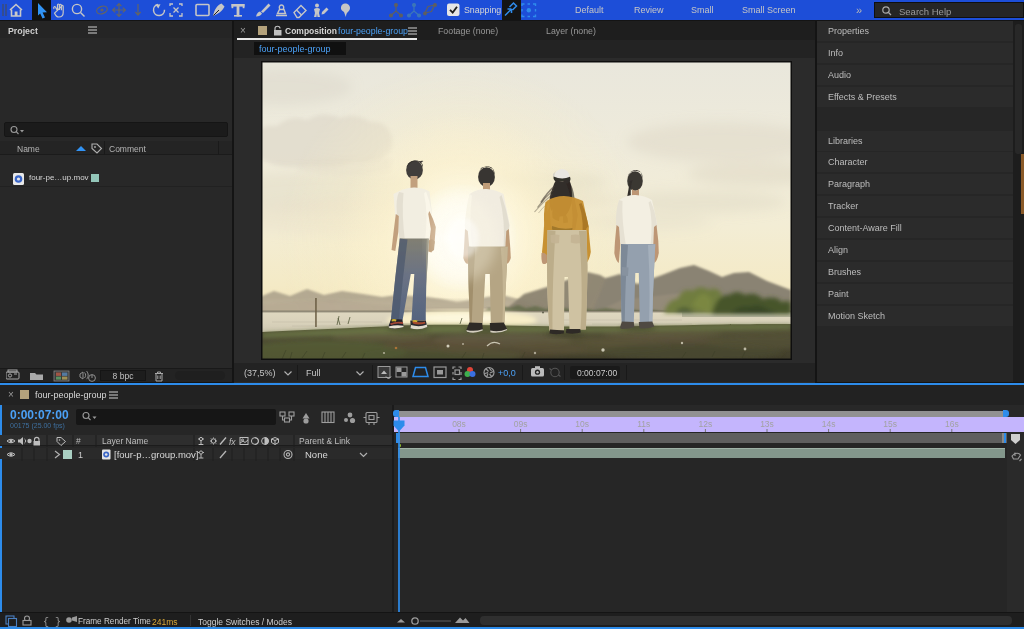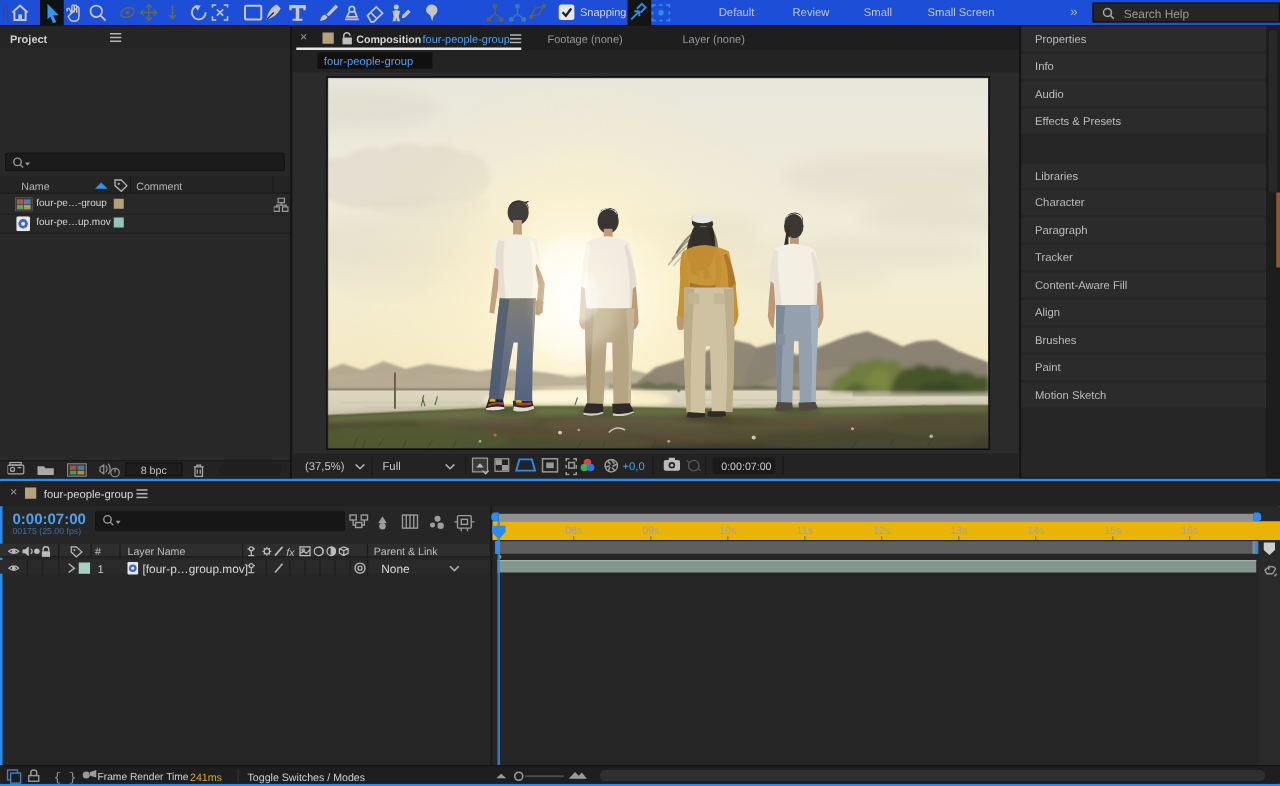--- a/index.html
+++ b/index.html
@@ -172,40 +172,20 @@
       <svg width="12" height="7" style="position:absolute;left:75px;top:4px">
           <path d="M1 6 L6 1 L11 6 Z" fill="#3193f5"></path>
         </svg>
       <svg width="12" height="11" style="position:absolute;left:91px;top:2px">
         <path d="M1 1 H6 L10.5 5.5 L6 10 L1 5.5 Z" fill="none" stroke="#b0b0b0" stroke-width="1.1"></path>
         <circle cx="4" cy="4" r="0.9" fill="#b0b0b0"></circle>
       </svg>
       <span style="position:absolute;left:109px;top:3px">Comment</span>
       <div style="position:absolute;left:104px;top:0;width:1px;height:14px;background:#1a1a1a"></div>
       <div style="position:absolute;left:218px;top:0;width:1px;height:14px;background:#1a1a1a"></div>
-    </div>
-    <div class="prow" style="top:135px">
-      <svg width="14" height="11" style="position:absolute;left:12px;top:2px">
-        <rect x="0" y="0" width="14" height="11" fill="#3a3a3a" stroke="#6a6a6a" stroke-width="0.8"></rect>
-        <rect x="1.5" y="1.5" width="5" height="4" fill="#a85a4a"></rect>
-        <rect x="7" y="1.5" width="5.5" height="4" fill="#5a7aa8"></rect>
-        <rect x="1.5" y="6" width="5" height="3.5" fill="#6a9a6a"></rect>
-        <rect x="7" y="6" width="5.5" height="3.5" fill="#a89a5a"></rect>
-      </svg>
-      <span style="position:absolute;left:29px;top:2px">four-pe…-group</span>
-      <div style="position:absolute;left:91px;top:3px;width:8px;height:8px;background:#b4a27c"></div>
-      <svg width="12" height="12" style="position:absolute;left:219px;top:2px">
-        <g stroke="#9a9a9a" stroke-width="1" fill="none">
-          <rect x="3.5" y="0.5" width="5" height="3.6"></rect>
-            <rect x="0" y="7.5" width="4.4" height="3.6"></rect>
-            <rect x="7" y="7.5" width="4.4" height="3.6"></rect>
-          <path d="M6 4.2 V6 M2.2 7.4 V6 H9.8 V7.4"></path>
-        </g>
-      </svg>
-      <div style="position:absolute;left:0;top:14.5px;width:232px;height:1px;background:#212121"></div>
     </div>
     <div class="prow" style="top:150px">
       <svg width="12" height="12" style="position:absolute;left:13px;top:2px">
         <rect x="0" y="0" width="11" height="12" rx="1.5" fill="#e8e8e8"></rect>
         <circle cx="5.5" cy="6" r="3.8" fill="#3a66c8"></circle>
         <circle cx="5.5" cy="6" r="1.6" fill="#e8e8e8"></circle>
       </svg>
       <span style="position:absolute;left:29px;top:2px">four-pe…up.mov</span>
       <div style="position:absolute;left:91px;top:3px;width:8px;height:8px;background:#93c6b9"></div>
       <div style="position:absolute;left:0;top:14.5px;width:232px;height:1px;background:#212121"></div>
@@ -790,21 +770,21 @@
     </div>
 
     <div style="position:absolute;left:392px;top:20px;width:2px;height:207px;background:#1b1b1b"></div>
 
     <div style="position:absolute;left:394px;top:20px;width:630px;height:27px;background:#282828"></div>
 
     <div style="position:absolute;left:399px;top:25.5px;width:604px;height:6px;background:#919191"></div>
     <div style="position:absolute;left:393px;top:25px;width:6px;height:7px;background:#2d8ceb;border-radius:3px 0 0 3px"></div>
     <div style="position:absolute;left:1003px;top:25px;width:6px;height:7px;background:#2d8ceb;border-radius:0 3px 3px 0"></div>
 
-    <div style="position:absolute;left:394px;top:32px;width:630px;height:15px;background:#eab308">
+    <div style="position:absolute;left:394px;top:32px;width:630px;height:15px;background:#c4b5fd">
       <svg width="630" height="17" style="position:absolute;left:0;top:0">
         <g font-size="8.5" fill="#a2a2a2" text-anchor="middle">
           <text x="65" y="10">08s</text>
             <text x="126.6" y="10">09s</text>
             <text x="188.2" y="10">10s</text>
           <text x="249.8" y="10">11s</text>
             <text x="311.4" y="10">12s</text>
             <text x="373" y="10">13s</text>
           <text x="434.6" y="10">14s</text>
             <text x="496.2" y="10">15s</text>

